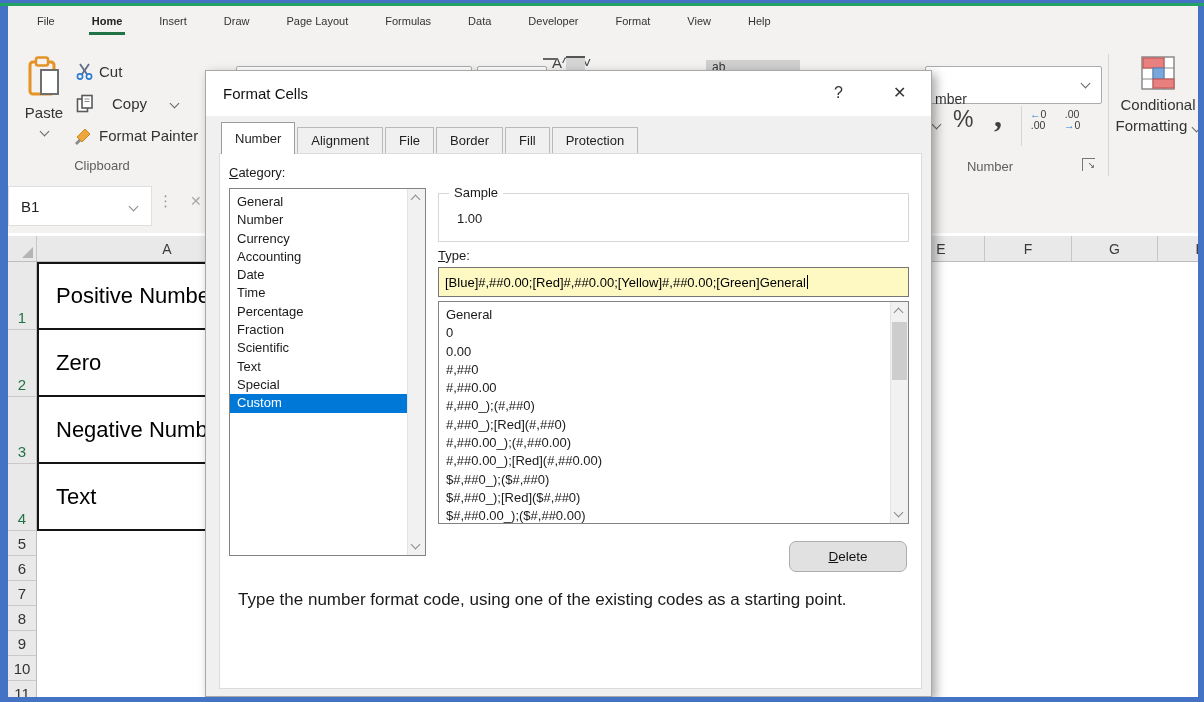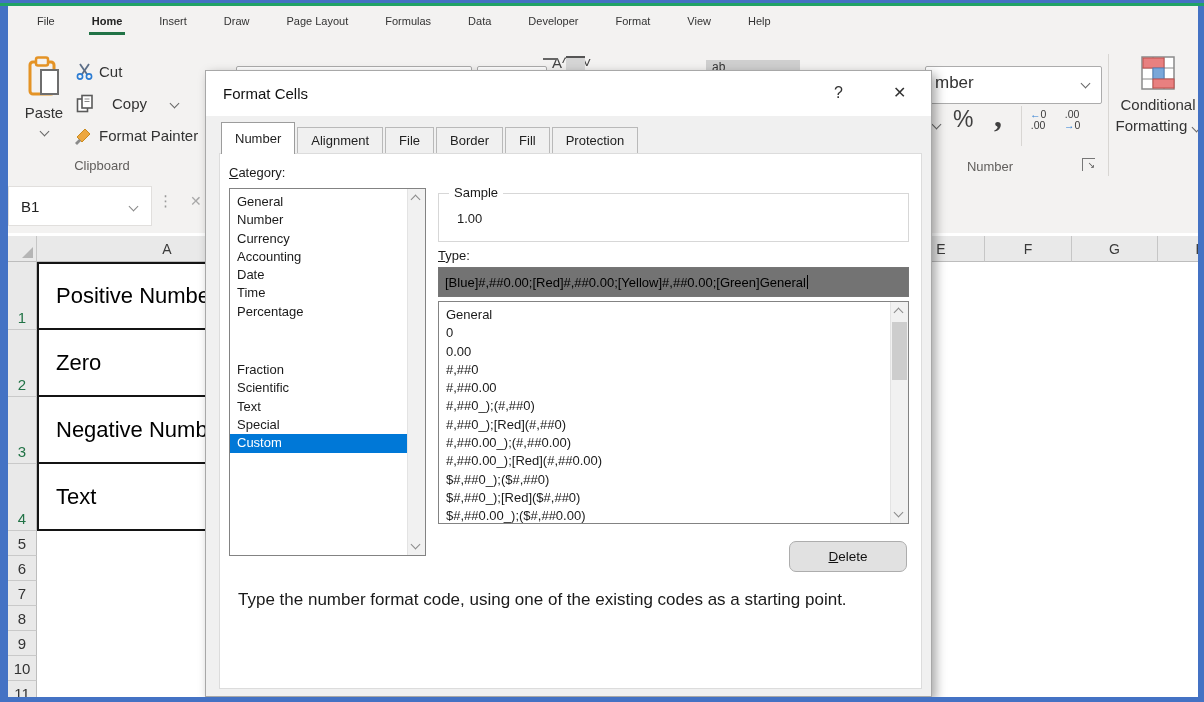--- a/index.html
+++ b/index.html
@@ -45,21 +45,21 @@
   .u{text-decoration:underline;}
   .lbl{font-size:13px;color:#1a1a1a;}
   .listbox{background:#fff;border:1px solid #838383;box-sizing:border-box;overflow:hidden;}
   .li{font-size:13px;color:#1a1a1a;height:18.3px;line-height:18.3px;padding-left:7px;white-space:nowrap;}
   .li.selected{background:#0078d7;color:#fff;}
   .sbar{position:absolute;top:0;right:0;bottom:0;width:17px;background:#f1f1f1;border-left:1px solid #e3e3e3;}
   .sbar .chev{border-color:#8a8a8a;position:absolute;left:4px;}
   .thumb{position:absolute;left:1px;width:15px;background:#cdcdcd;}
   .groupbox{border:1px solid #d7d7d7;box-sizing:border-box;}
   .legend{position:absolute;top:-9px;left:10px;background:#fff;padding:0 5px;font-size:13px;color:#1a1a1a;}
-  .tinput{background:#737373;border:1px solid #767676;box-sizing:border-box;font-size:13px;color:#000;display:flex;align-items:center;padding-left:6px;white-space:nowrap;overflow:hidden;}
+  .tinput{background:#fef9c3;border:1px solid #767676;box-sizing:border-box;font-size:13px;color:#000;display:flex;align-items:center;padding-left:6px;white-space:nowrap;overflow:hidden;}
   .caret{display:inline-block;width:1px;height:14px;background:#000;margin-left:1px;}
   .btn{background:#e1e1e1;border:1px solid #adadad;box-sizing:border-box;font-size:13.5px;color:#111;display:flex;align-items:center;justify-content:center;}
   .helptxt{font-size:17px;color:#1a1a1a;}
   .tri{width:0;height:0;border-left:11px solid transparent;border-bottom:11px solid #b5b5b5;}
   .mini{font-size:10.5px;line-height:11px;color:#3a3a3a;text-align:center;}
   .blue{color:#2b7cd3;}
 </style>
 </head>
 <body>
 
@@ -119,21 +119,21 @@
       <div class="abs caption" style="left:60px;top:152px;width:84px;text-align:center;">Clipboard</div>
 
       <div class="abs combo" style="left:236px;top:60px;width:234px;height:32px;"></div>
       <div class="abs combo" style="left:477px;top:60px;width:68px;height:32px;"></div>
       <div class="abs slab" style="left:552px;top:48px;color:#444;">A^ A˅</div>
       <div class="abs" style="left:543px;top:52px;width:15px;height:11px;border-top:2px solid #666;border-bottom:2px solid #666;"></div>
       <div class="abs" style="left:566px;top:50px;width:19px;height:15px;background:#d5d5d5;border-top:2px solid #555;"></div>
       <div class="abs" style="left:706px;top:54px;width:94px;height:18px;background:#cfcfcf;font-size:12px;color:#333;padding-left:6px;box-sizing:border-box;">ab</div>
 
       <div class="abs combo" style="left:925px;top:60px;width:175px;height:36px;">
-        <span class="abs" style="left:9px;top:6px;font-size:17px;color:#333;">mber</span>
+        <span class="abs" style="left:9px;top:24px;font-size:14px;color:#333;">mber</span>
         <span class="chev down abs" style="right:12px;top:13px;"></span>
       </div>
       <span class="chev down abs" style="left:933px;top:115px;"></span>
       <div class="abs" style="left:953px;top:100px;font-size:23px;color:#404040;">%</div>
       <div class="abs" style="left:994px;top:92px;font-size:32px;font-weight:700;color:#404040;font-family:'Liberation Serif',serif;">,</div>
       <div class="abs vdiv" style="left:1021px;top:100px;height:40px;"></div>
       <div class="abs mini" style="left:1030px;top:103px;">
         <span class="blue">←</span><span>0</span><br>
         <span>.00</span>
       </div>
@@ -224,21 +224,21 @@
 
       <div class="listbox abs" style="left:23px;top:117px;width:197px;height:368px;">
         <div style="padding-top:4px;">
           <div class="li" style="width:172px;">General</div>
           <div class="li" style="width:172px;">Number</div>
           <div class="li" style="width:172px;">Currency</div>
           <div class="li" style="width:172px;">Accounting</div>
           <div class="li" style="width:172px;">Date</div>
           <div class="li" style="width:172px;">Time</div>
           <div class="li" style="width:172px;">Percentage</div>
-          <div class="li" style="width:172px;margin-top:40px;">Fraction</div>
+          <div class="li" style="width:172px;">Fraction</div>
           <div class="li" style="width:172px;">Scientific</div>
           <div class="li" style="width:172px;">Text</div>
           <div class="li" style="width:172px;">Special</div>
           <div class="li selected" style="width:172px;">Custom</div>
         </div>
         <div class="sbar">
           <span class="chev up" style="top:7px;"></span>
           <span class="chev down" style="bottom:7px;"></span>
         </div>
       </div>

